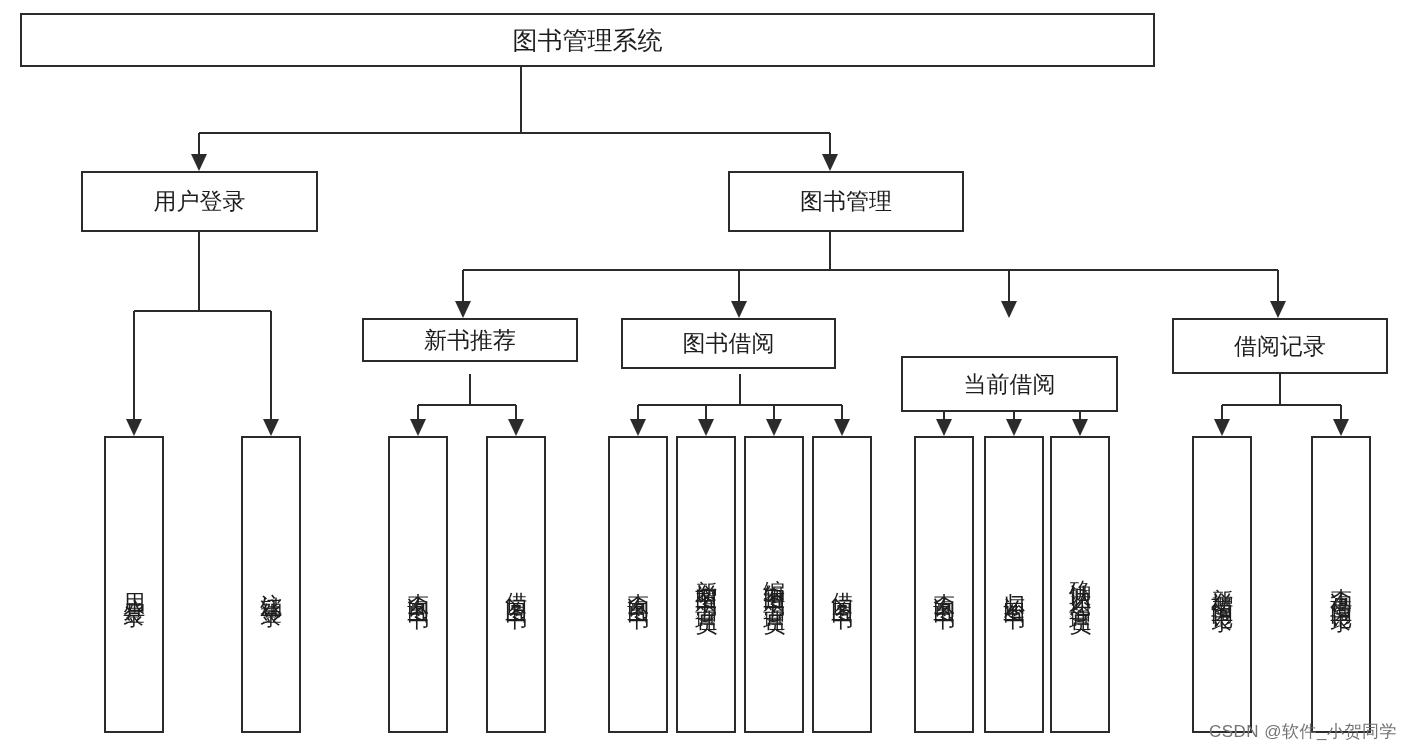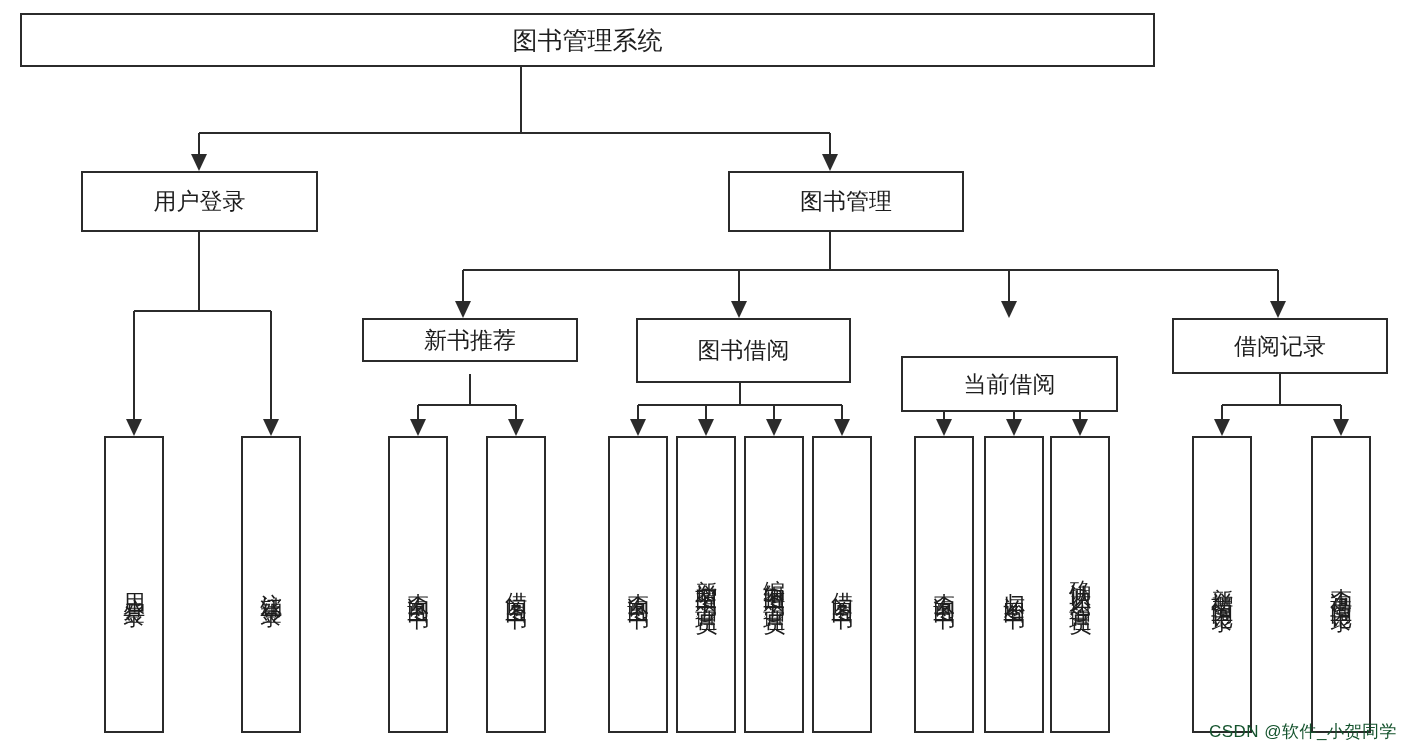--- a/index.html
+++ b/index.html
@@ -11,21 +11,21 @@
         border:2.5px solid #2b2b2b;display:flex;align-items:center;
         justify-content:center;color:#1d1d1d;}
   .node.lvl0{font-size:25px;}
   .node.lvl1{font-size:23px;}
   .node.lvl2{font-size:23px;}
   .node.leaf{font-size:22px;padding:10px 0;align-items:center;}
   .leaf .vtext{writing-mode:vertical-rl;text-orientation:upright;
         letter-spacing:5px;line-height:1.02;white-space:nowrap;
         text-align:center;}
   .watermark{position:absolute;right:8px;bottom:4px;font-size:17px;
-        color:#14532d;letter-spacing:.5px;white-space:nowrap;}
+        color:#737373;letter-spacing:.5px;white-space:nowrap;}
 </style>
 </head>
 <body>
 
 <div id="stage">
 
   <svg id="wires" viewBox="0 0 1405 747" preserveAspectRatio="none" aria-hidden="true">
       <line x1="521" y1="67" x2="521" y2="133" stroke="#2b2b2b" stroke-width="2.5" shape-rendering="crispEdges"></line>
       <line x1="199" y1="133" x2="830" y2="133" stroke="#2b2b2b" stroke-width="2.5" shape-rendering="crispEdges"></line>
       <line x1="199" y1="133" x2="199" y2="155" stroke="#2b2b2b" stroke-width="2.5" shape-rendering="crispEdges"></line>
@@ -87,21 +87,21 @@
   <div class="node lvl1" id="n-l1-0" style="left: 81px; top: 171px; width: 237px; height: 61px;">
     <span>用户登录</span>
     </div>
   <div class="node lvl1" id="n-l1-1" style="left: 712px; top: 171px; width: 236px; height: 61px; margin-left: 16px;">
     <span>图书管理</span>
     </div>
 
   <div class="node lvl2" id="n-l2-0" style="left: 362px; top: 318px; width: 216px; height: 44px;">
     <span>新书推荐</span>
     </div>
-  <div class="node lvl2" id="n-l2-1" style="left: 636px; top: 318px; width: 215px; height: 65px;">
+  <div class="node lvl2" id="n-l2-1" style="left: 621px; top: 318px; width: 215px; height: 51px;">
     <span>图书借阅</span>
     </div>
   <div class="node lvl2" id="n-l2-2" style="left: 901px; top: 318px; width: 217px; height: 56px; margin-top: 38px;">
     <span>当前借阅</span>
     </div>
   <div class="node lvl2" id="n-l2-3" style="left: 1172px; top: 318px; width: 216px; height: 56px;">
     <span>借阅记录</span>
     </div>
 
   <div class="node leaf" id="n-lf-0" style="left: 104px; top: 436px; width: 60px; height: 297px;">

